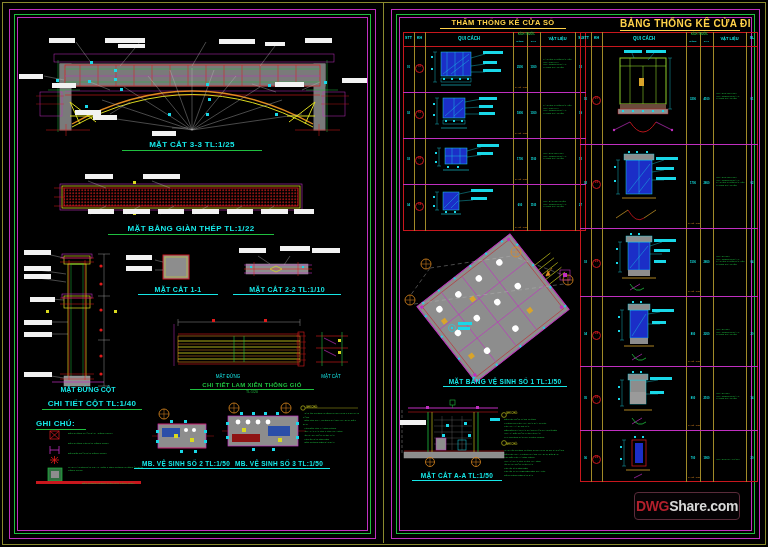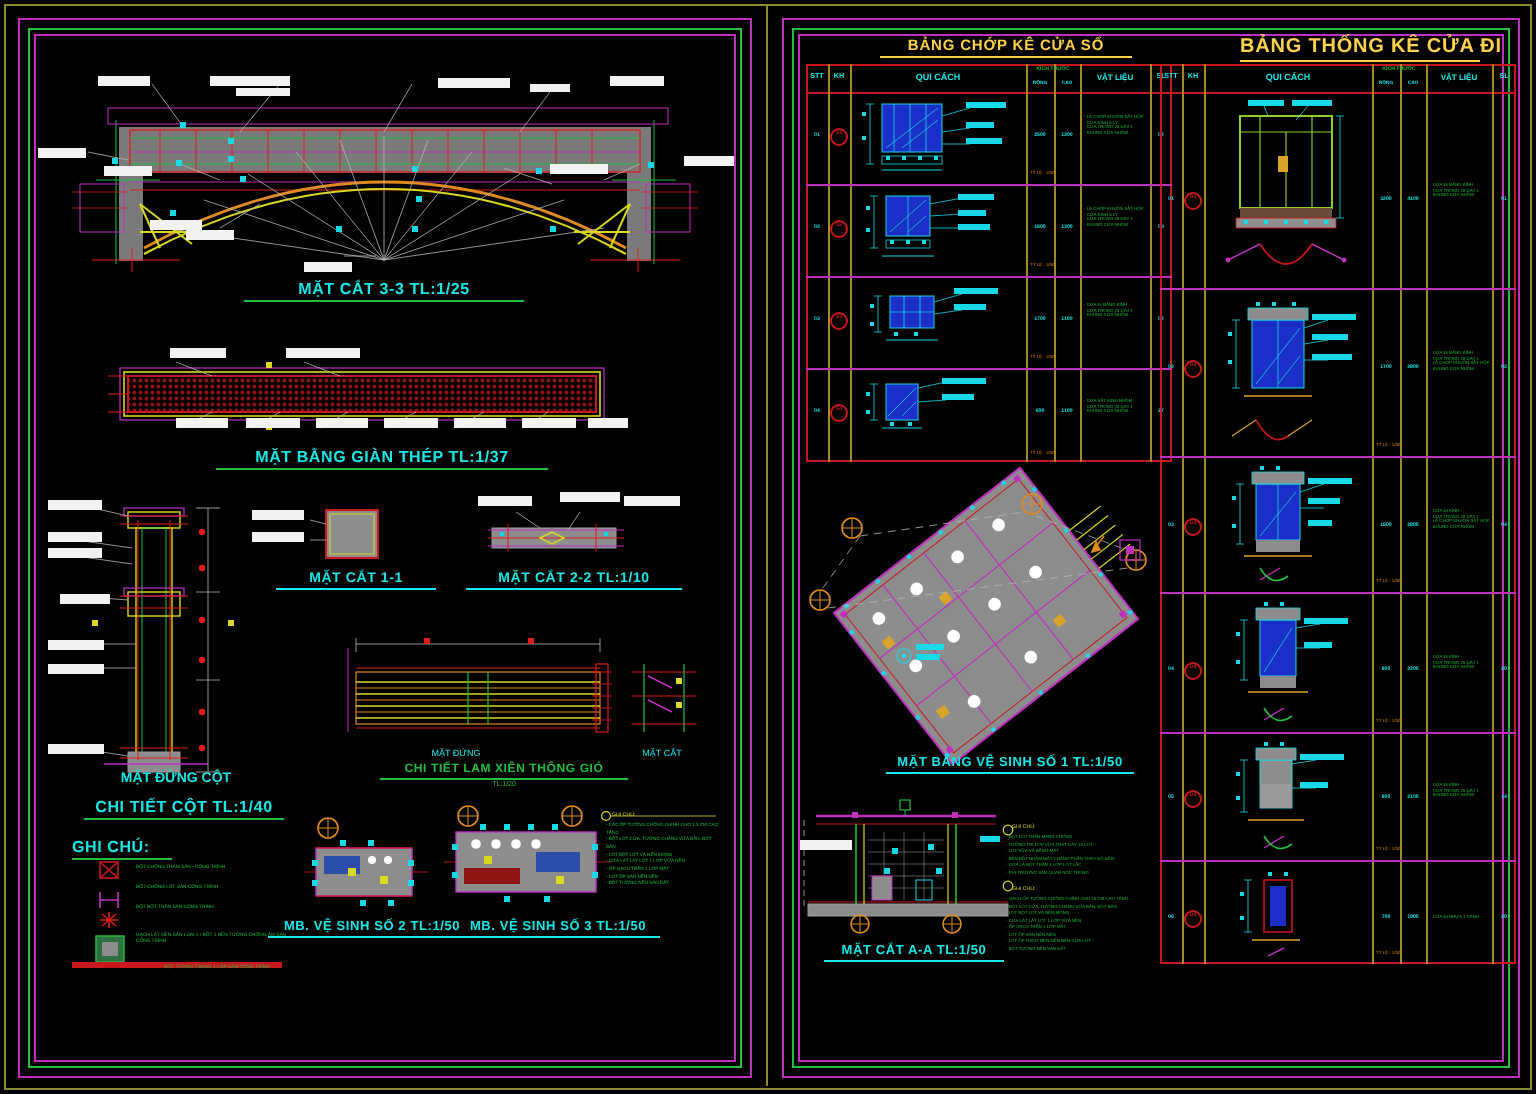--- a/index.html
+++ b/index.html
@@ -211,21 +211,21 @@
   <div class="tagbox" style="left:85px;top:174px;width:28px;height:5px;"></div>
   <div class="tagbox" style="left:143px;top:174px;width:37px;height:5px;"></div>
   <div class="tagbox" style="left:88px;top:209px;width:26px;height:5px;"></div>
   <div class="tagbox" style="left:123px;top:209px;width:27px;height:5px;"></div>
   <div class="tagbox" style="left:158px;top:209px;width:26px;height:5px;"></div>
   <div class="tagbox" style="left:192px;top:209px;width:27px;height:5px;"></div>
   <div class="tagbox" style="left:227px;top:209px;width:26px;height:5px;"></div>
   <div class="tagbox" style="left:261px;top:209px;width:27px;height:5px;"></div>
   <div class="tagbox" style="left:294px;top:209px;width:20px;height:5px;"></div>
 
-  <div class="title u" style="left:108px;top:224px;width:166px;font-size:8px;">MẶT BẰNG GIÀN THÉP TL:1/37</div>
+  <div class="title u" style="left:108px;top:224px;width:166px;font-size:8px;">MẶT BẰNG GIÀN THÉP TL:1/22</div>
 
   <svg style="left:155px;top:252px;width:46px;height:34px;" viewBox="0 0 46 34">
     <rect x="8" y="3" width="26" height="24" fill="#8d8d8d" stroke="#c8171d" stroke-width="1"></rect>
     <rect x="10" y="5" width="22" height="20" fill="none" stroke="#d9d91f" stroke-width=".5"></rect>
     <g stroke="#b9b9b9" stroke-width=".4">
       <line x1="0" y1="8" x2="8" y2="10"></line>
         <line x1="0" y1="18" x2="8" y2="18"></line>
     </g>
   </svg>
   <div class="tagbox" style="left:126px;top:255px;width:26px;height:5px;"></div>
@@ -477,21 +477,21 @@
   </svg>
   <div class="title u2" style="left:134px;top:460px;width:104px;font-size:6.5px;">MB. VỆ SINH SỐ 2 TL:1/50</div>
   <div class="title u2" style="left:228px;top:460px;width:102px;font-size:6.5px;">MB. VỆ SINH SỐ 3 TL:1/50</div>
   <svg style="left:300px;top:405px;width:62px;height:50px;" viewBox="0 0 62 50">
     <circle cx="3" cy="3" r="2.2" fill="none" stroke="#d9d91f" stroke-width=".6"></circle>
     <line x1="5" y1="3" x2="58" y2="3" stroke="#d9d91f" stroke-width=".4"></line>
   </svg>
   <div class="minig" style="left:306px;top:406px;font-size:2.6px;color:#d9d91f;">GHI CHÚ:</div>
   <div class="minig" style="left:303px;top:412px;font-size:2.3px;width:58px;white-space:normal;line-height:1.6;">- CÁC ÔP TƯỜNG CHỐNG CHÍNH CHO 1.5 CM CAO TẦNG<br>- BỘT LÓT CỬA, TƯỜNG CHÁNG VỮA BẢN, BỘT BẢN<br>- LÓT BỘT LÓT VÀ NỀN MÓNG<br>- CỬA LÁT LÁT LÓT 1 LỚP VỮA NỀN<br>- ỐP GẠCH TRẦN 1 LỚP MẶT<br>- LÓT ỐP SÀN NỀN NỀN<br>- BỘT TƯỜNG NỀN SÀN ĐẶT</div>
 
-  <div class="tbl-title" style="left:440px;top:18px;width:126px;font-size:7.5px;text-align:center;">BẢNG CHỚP KÊ CỬA SỔ</div>
+  <div class="tbl-title" style="left:440px;top:18px;width:126px;font-size:7.5px;text-align:center;">THẤM THỐNG KÊ CỬA SỔ</div>
 
   <div class="rect" style="left:403px;top:32px;width:183px;height:199px;border-color:#c8171d;border-width:1px;"></div>
 
   <div class="hline" style="left:403px;top:46px;width:183px;background:#c8171d;"></div>
 
   <div class="vline" style="left:414px;top:32px;height:199px;background:#a08a28;"></div>
   <div class="vline" style="left:425px;top:32px;height:199px;background:#a08a28;"></div>
   <div class="vline" style="left:513px;top:32px;height:199px;background:#a08a28;"></div>
   <div class="vline" style="left:527px;top:32px;height:199px;background:#a08a28;"></div>
   <div class="vline" style="left:540px;top:32px;height:199px;background:#a08a28;"></div>
@@ -1124,14 +1124,18 @@
     <span>- GẠCH ỐP TƯỜNG CHỐNG CHÍNH CHO 15 CM CAO TẦNG</span><br>
     <span>- BỘT LÓT CỬA, TƯỜNG CHÁNG VỮA BẢN, BỘT BẢN</span><br>
     <span>- LÓT BỘT LÓT VÀ NỀN MÓNG</span><br>
     <span>- CỬA LÁT LÁT LÓT 1 LỚP VỮA NỀN</span><br>
     <span>- ỐP GẠCH TRẦN 1 LỚP MẶT</span><br>
     <span>- LÓT ỐP SÀN NỀN NỀN</span><br>
     <span>- LÓT ỐP GẠCH MEN NỀN NỀN CỬA LÓT</span><br>
     <span>- BỘT TƯỜNG NỀN SÀN ĐẶT</span>
   </div>
 
+  <div id="wm">
+    <span class="wm-d">DWG</span>
+      <span class="wm-s">Share.com</span>
+  </div>
 
 </div>
 
 </body></html>

